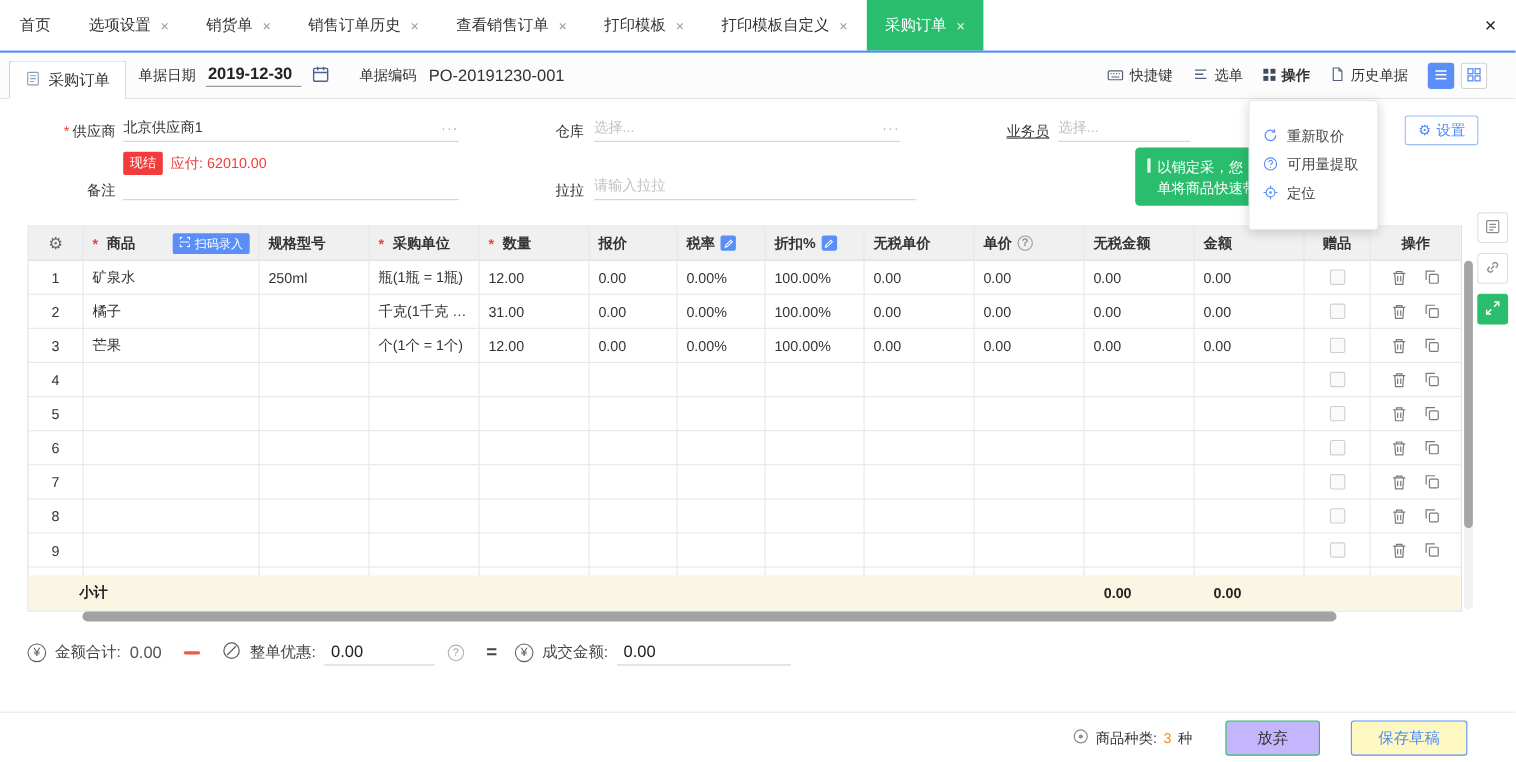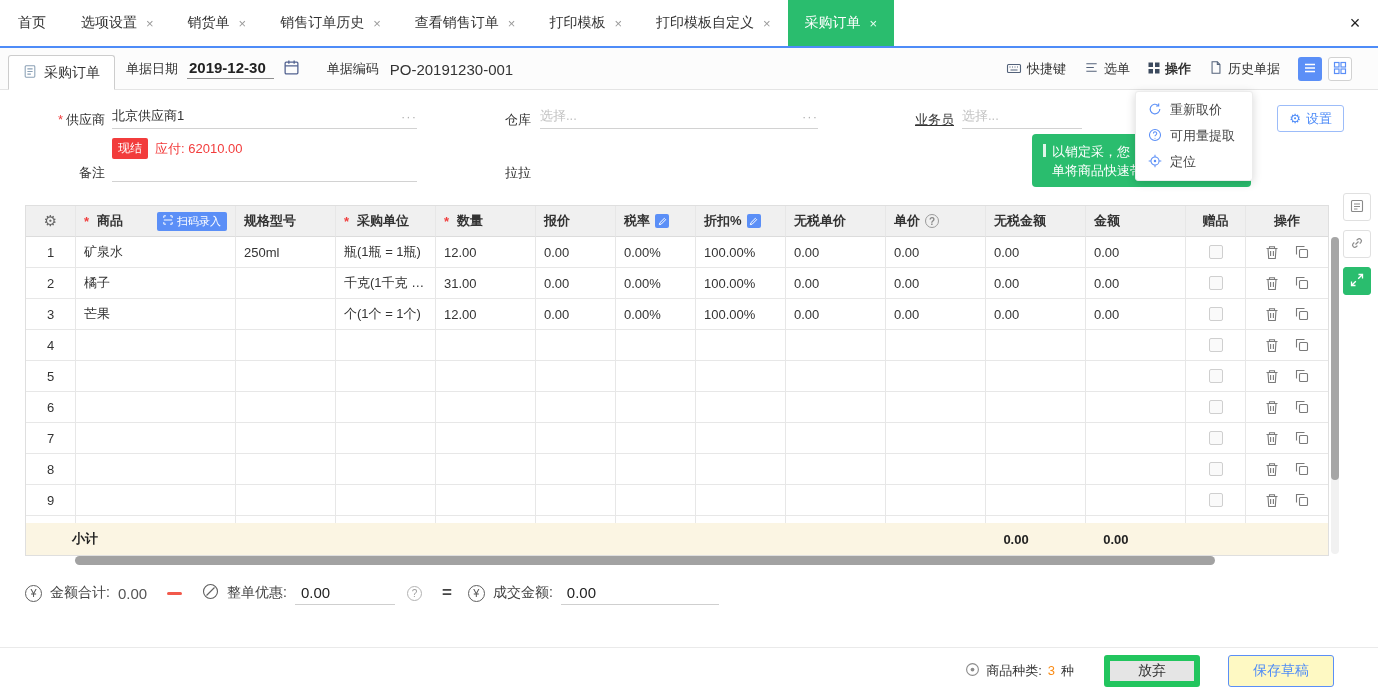--- a/index.html
+++ b/index.html
@@ -25,21 +25,21 @@
   .date-value { font-size:15px; font-weight:700; color:#222; border-bottom:1px solid #8f8f8f; padding:0 8px 2px 2px; }
   .code-value { font-size:15px; color:#333; margin-left:2px; }
   .tool-right { position:absolute; right:26px; top:0; height:42px; display:flex; align-items:center; gap:18px; }
   .tool-item { display:flex; align-items:center; gap:5px; font-size:13px; color:#333; cursor:pointer; white-space:nowrap; }
   .tool-item.bold { font-weight:700; }
   .toggle { width:24px; height:24px; border-radius:3px; display:flex; align-items:center; justify-content:center; cursor:pointer; }
   .toggle.on { background:#5b8ff7; }
   .toggle.off { background:#fff; border:1px solid #d2d2d2; margin-left:-12px; }
 
   
-  .dropdown { position:absolute; left:1135px; top:91px; width:118px; background:#fff; border:1px solid #ececec; border-radius:3px; box-shadow:0 2px 10px rgba(0,0,0,.16); padding:5px 0; z-index:60; }
+  .dropdown { position:absolute; left:1135px; top:91px; width:118px; background:#fff; border:1px solid #ececec; border-radius:3px; box-shadow:0 2px 10px rgba(0,0,0,.16); padding:19px 0; z-index:60; }
   .dd-item { height:26px; display:flex; align-items:center; gap:8px; padding:0 12px; font-size:13px; color:#444; cursor:pointer; }
 
   
   .form { position:absolute; top:92px; left:0; width:1378px; height:113px; background:#fff; }
   .f-label { position:absolute; font-size:13px; color:#333; text-align:right; }
   .req-star { color:#f03e3e; margin-right:3px; }
   .f-line { position:absolute; height:25px; border-bottom:1px solid #d2d2d2; display:flex; align-items:center; font-size:13px; color:#333; }
   .f-line .val { flex:1; overflow:hidden; white-space:nowrap; }
   .ell { color:#b1b1b1; font-size:13px; letter-spacing:1px; cursor:pointer; }
   .ph { color:#c2c2c2; }
@@ -84,21 +84,21 @@
   .sum-input { border-bottom:1px solid #cfcfcf; padding:2px 6px 3px 6px; font-size:15px; color:#222; cursor:text; }
   .w-disc { width:100px; } .w-deal { width:158px; }
   .eq { font-size:17px; font-weight:700; color:#444; margin:0 8px; }
   .help-sm { width:15px; height:15px; border:1px solid #b3b3b3; border-radius:50%; color:#9c9c9c; font-size:10px; display:flex; align-items:center; justify-content:center; margin:0 4px; }
 
   
   .footer { position:absolute; left:0; bottom:0; width:1378px; height:46px; background:#fff; border-top:1px solid #eaeaea; display:flex; align-items:center; justify-content:flex-end; gap:16px; padding-right:44px; }
   .cat { display:flex; align-items:center; gap:6px; font-size:13px; color:#333; margin-right:14px; }
   .cat .cnt { color:#fa8c16; }
   .btn { height:32px; display:flex; align-items:center; justify-content:center; border-radius:3px; font-size:14px; cursor:pointer; }
-  .btn-plain { background:#e5e5e5; border:6px solid #22c55e; color:#333; padding:0 28px; }
+  .btn-plain { background:#c4b5fd; border:1px solid #22c55e; color:#333; padding:0 28px; }
   .btn-ghost { background:#fef9c3; border:1px solid #5b8ff7; color:#4d8bf8; padding:0 24px;margin-left:12px; }
   .btn-primary { background:#5b8ff7; color:#fff; padding-left:20px; }
   .btn-primary .caret { border-left:1px solid rgba(255,255,255,.5); margin-left:16px; padding:0 12px; font-size:11px; height:32px; display:flex; align-items:center; }
 
   
   .floaters { position:absolute; right:7px; top:193px; display:flex; flex-direction:column; gap:9px; z-index:40; }
   .fbtn { width:28px; height:28px; border-radius:3px; display:flex; align-items:center; justify-content:center; background:#fff; border:1px solid #e0e0e0; cursor:pointer; }
   .fbtn.green { background:#2abd6e; border-color:#2abd6e; }
 
   b { font-weight:700; }
@@ -246,20 +246,23 @@
   <div class="f-line" style="left:112px; top:65px; width:305px;">
       <span class="val"></span>
     </div>
 
   <span class="f-label" style="left:455px; top:19px; width:76px;">仓库</span>
   <div class="f-line" style="left:540px; top:12px; width:278px;">
     <span class="val ph">选择...</span>
     <span class="ell">···</span>
   </div>
   <span class="f-label" style="left:455px; top:72px; width:76px;">拉拉</span>
+  <div class="f-line" style="left:540px; top:65px; width:293px;">
+    <span class="val ph">请输入拉拉</span>
+  </div>
 
   <span class="f-label" style="left:872px; top:19px; width:82px;text-decoration:underline;">业务员</span>
   <div class="f-line" style="left:962px; top:12px; width:120px;">
     <span class="val ph">选择...</span>
   </div>
 
   <div class="settings-btn">
     <span style="font-size:13px;">⚙</span>
     <span>设置</span>
   </div>

